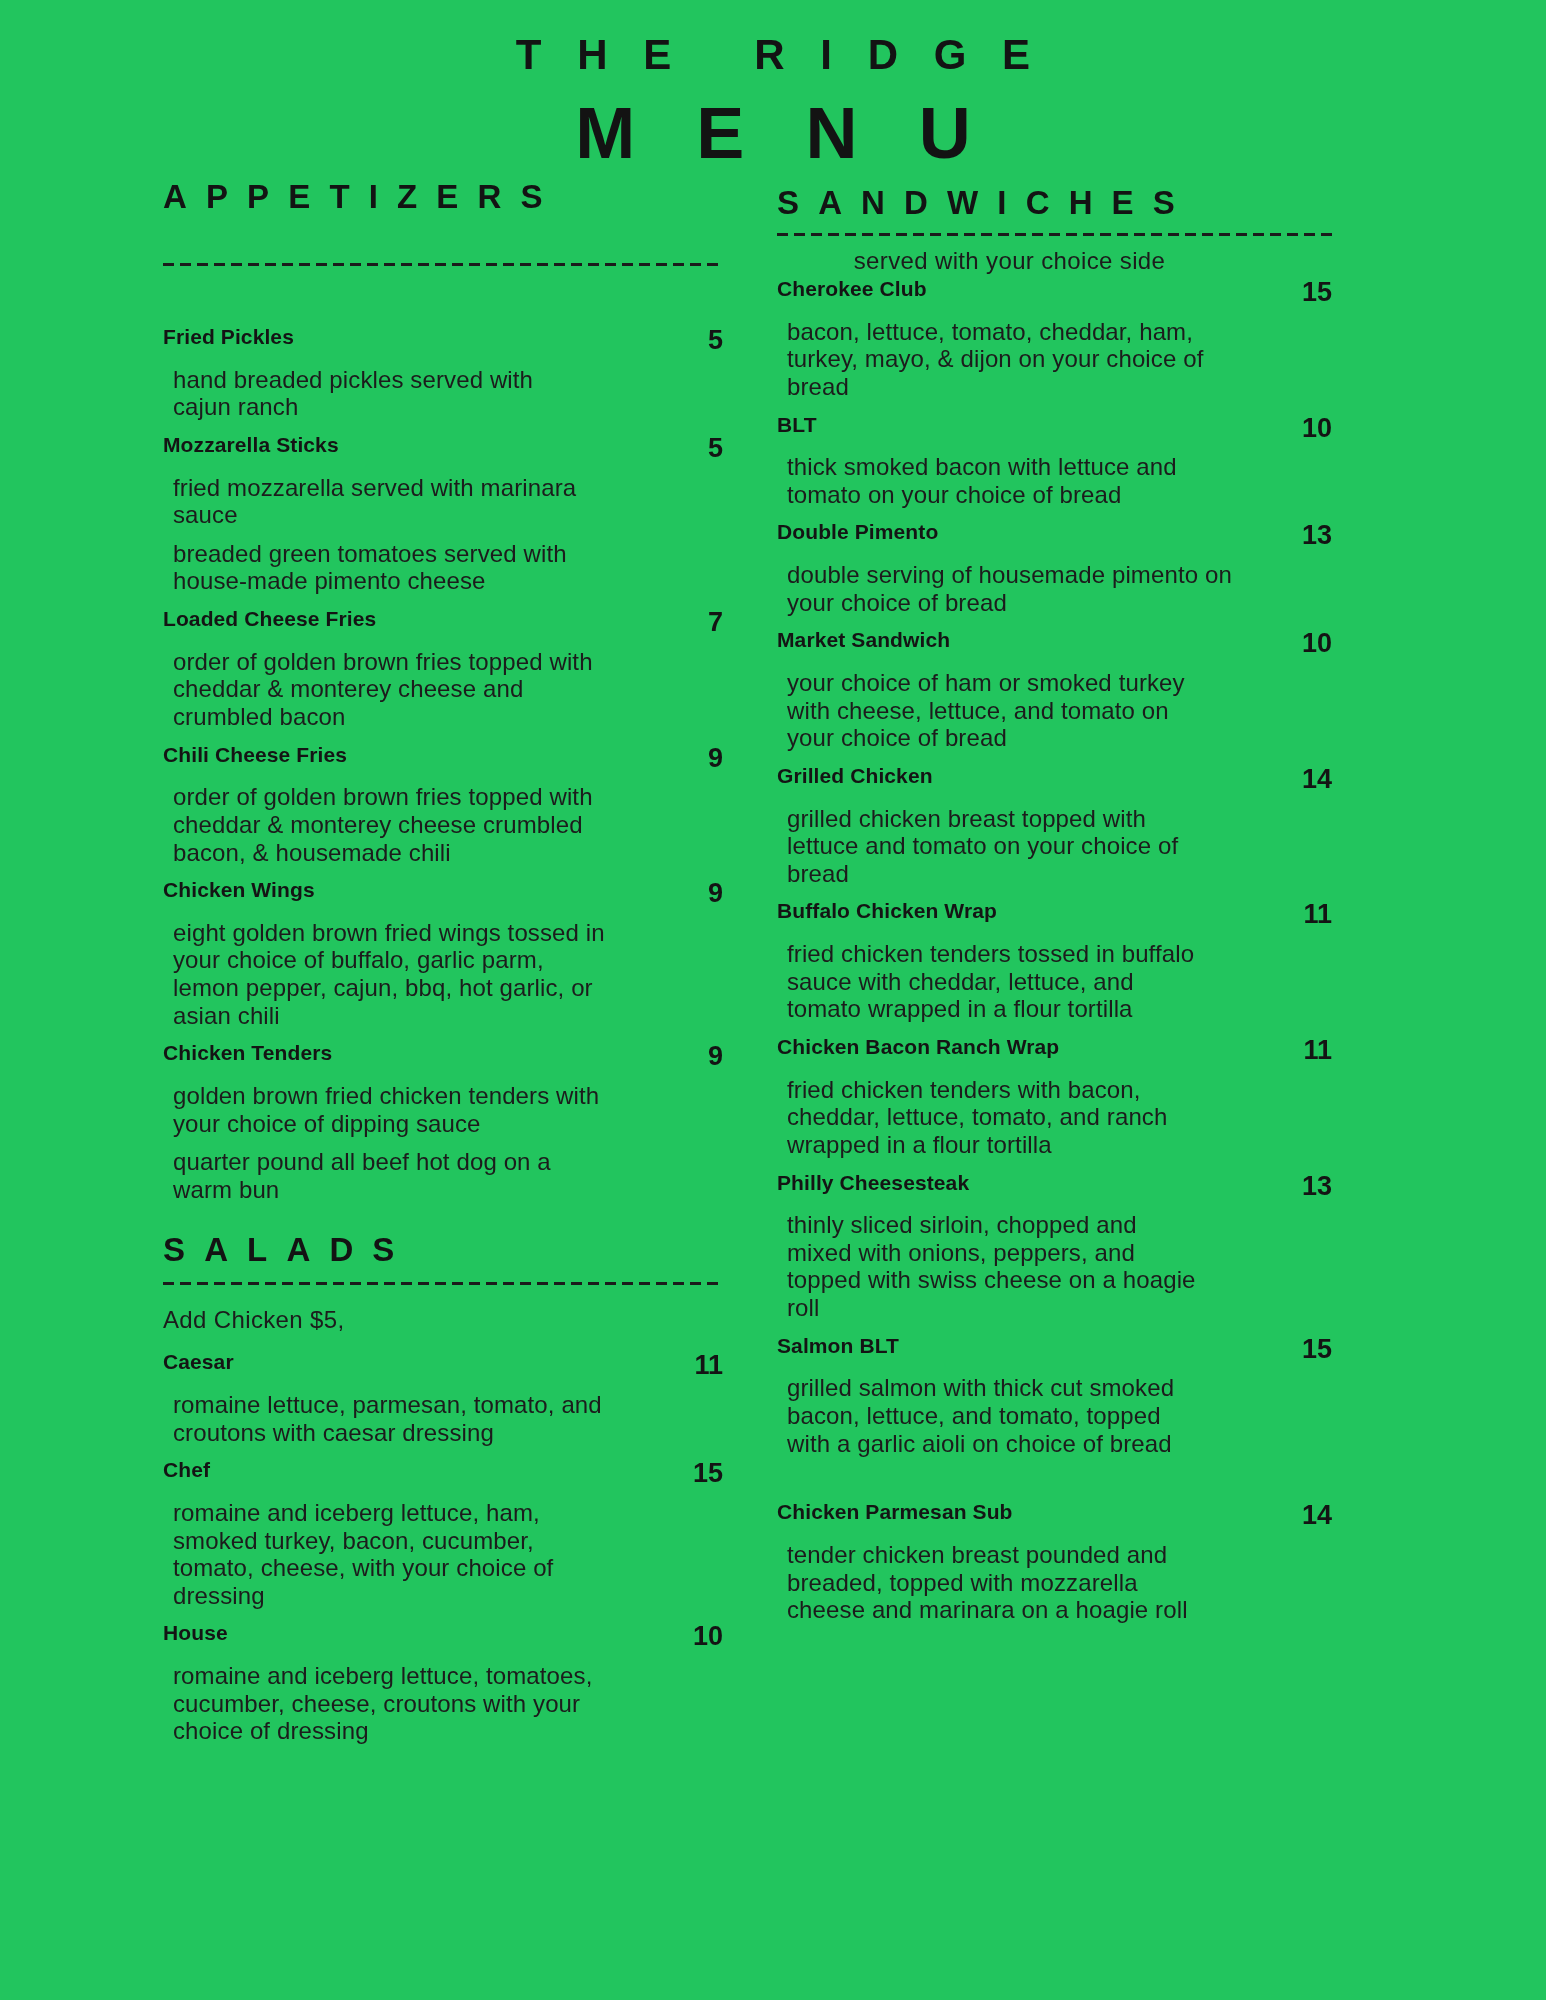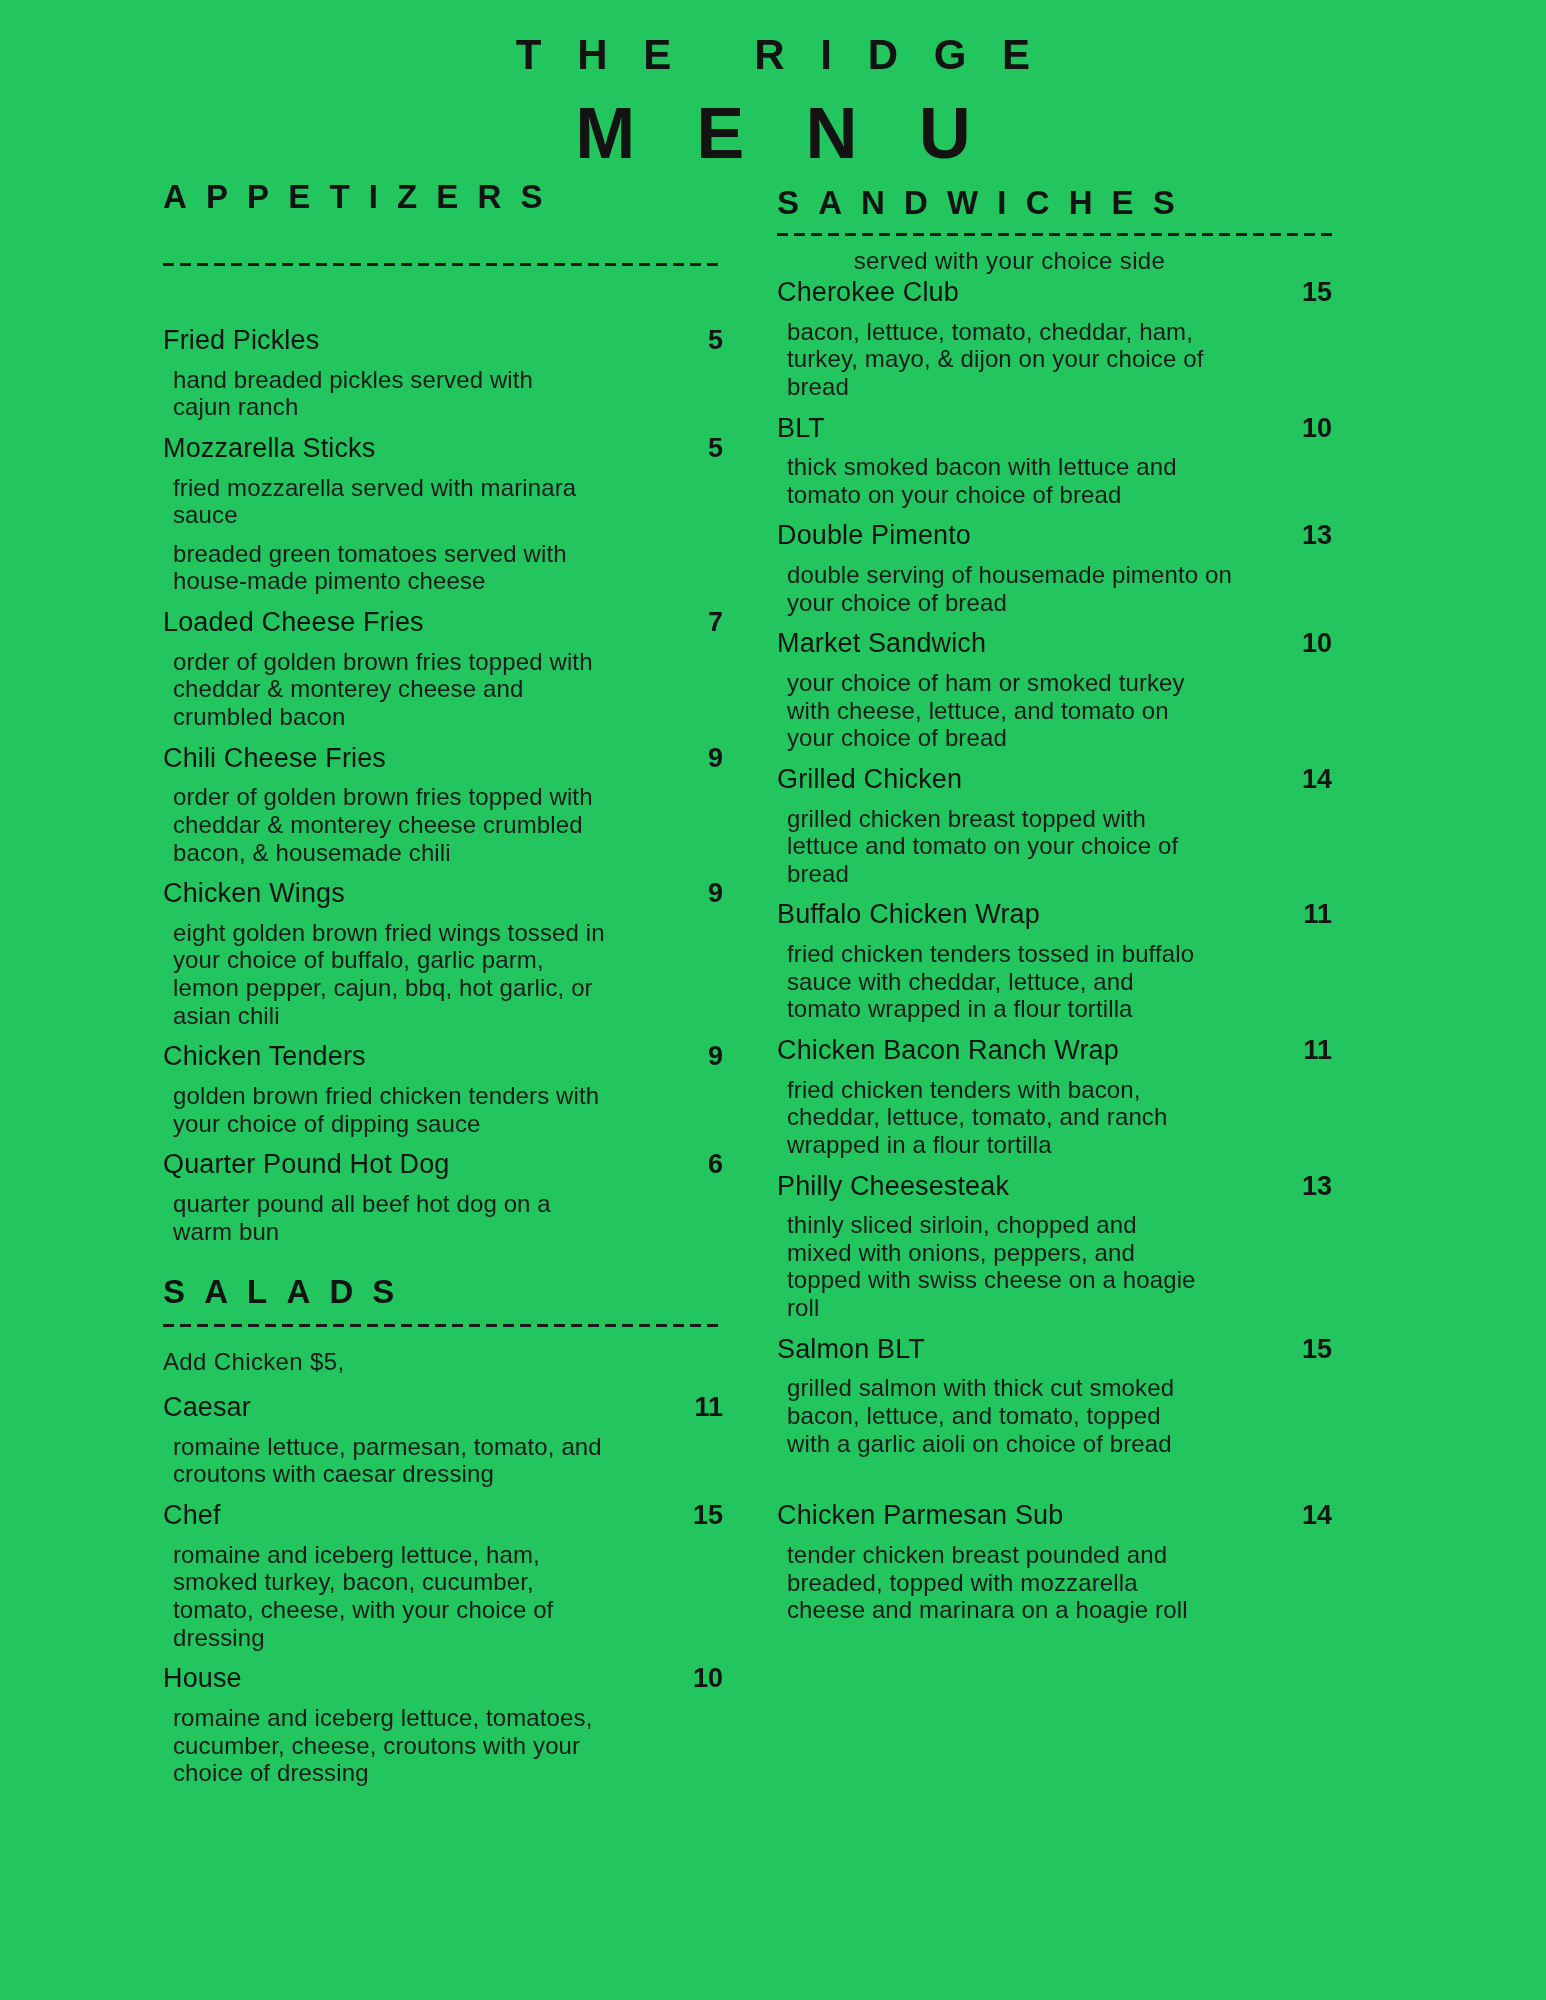--- a/index.html
+++ b/index.html
@@ -70,22 +70,22 @@
 
   
   .menu-item { margin-bottom: 11px; }
   .item-row {
     display: flex;
     justify-content: space-between;
     align-items: flex-start;
     line-height: 1.25;
   }
   .item-name {
-    font-size: 27px;
-    font-weight: 400;
+    font-size: 21px;
+    font-weight: 700;
     color: #141414;
     letter-spacing: 0.005em;
   }
   .item-price {
     font-size: 27px;
     font-weight: 700;
     color: #141414;
     padding-left: 20px;
   }
   .item-desc {
@@ -172,24 +172,20 @@
   <div class="menu-item">
     <div class="item-row">
       <span class="item-name">Chicken Tenders</span>
       <span class="item-price">9</span>
     </div>
     <p class="item-desc">golden brown fried chicken tenders with
 your choice of dipping sauce</p>
   </div>
 
   <div class="menu-item">
-    <div class="item-row">
-      <span class="item-name">Quarter Pound Hot Dog</span>
-      <span class="item-price">6</span>
-    </div>
     <p class="item-desc">quarter pound all beef hot dog on a
 warm bun</p>
   </div>
 </div>
     </div>
 
     <div class="section section-salads">
       <div class="section-heading">SALADS</div>
       <div class="dash-divider"></div>
       <div class="section-note">Add Chicken $5,</div>

